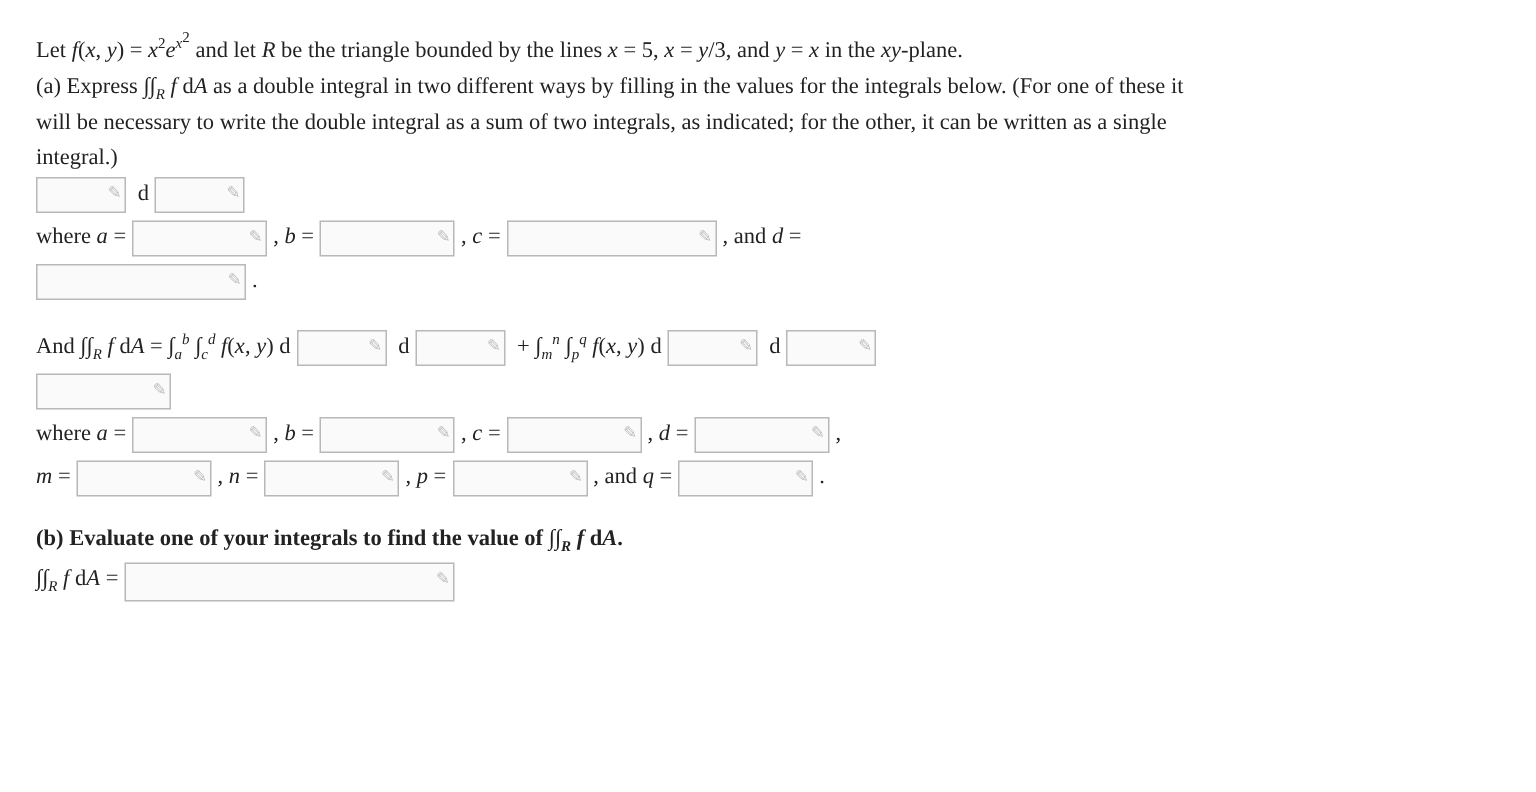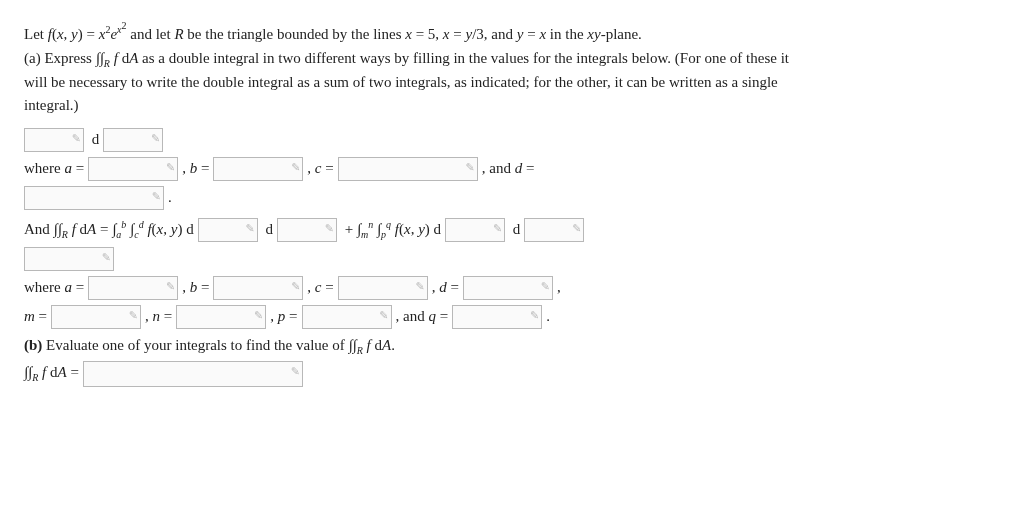--- a/index.html
+++ b/index.html
@@ -7,39 +7,38 @@
       background: #fff;
       font-family: "Times New Roman", Times, serif;
       font-size: 15px;
       color: #222;
       padding: 18px 24px;
       width: 1024px;
       min-height: 528px;
     }
     p.intro {
       line-height: 1.55;
-      margin-bottom: 10px;
       font-family: Liberation Serif, serif;
     }
     .math-text {
       font-size: 15px;
       white-space: nowrap;
     }
     .row {
       display: flex;
       align-items: center;
       gap: 4px;
       margin-bottom: 5px;
       flex-wrap: wrap;
     }
     .section-gap {
-      margin-top: 8px;
+      margin-top: 20px;
     }
     .bold {
-      font-weight: normal;
+      font-weight: bold;
     }
     sup, sub {
       font-size: 10px;
     }
     .input-box {
       display: inline-flex;
       align-items: center;
       border: 1px solid #b8b8b8;
       background: #fafafa;
       min-width: 90px;

